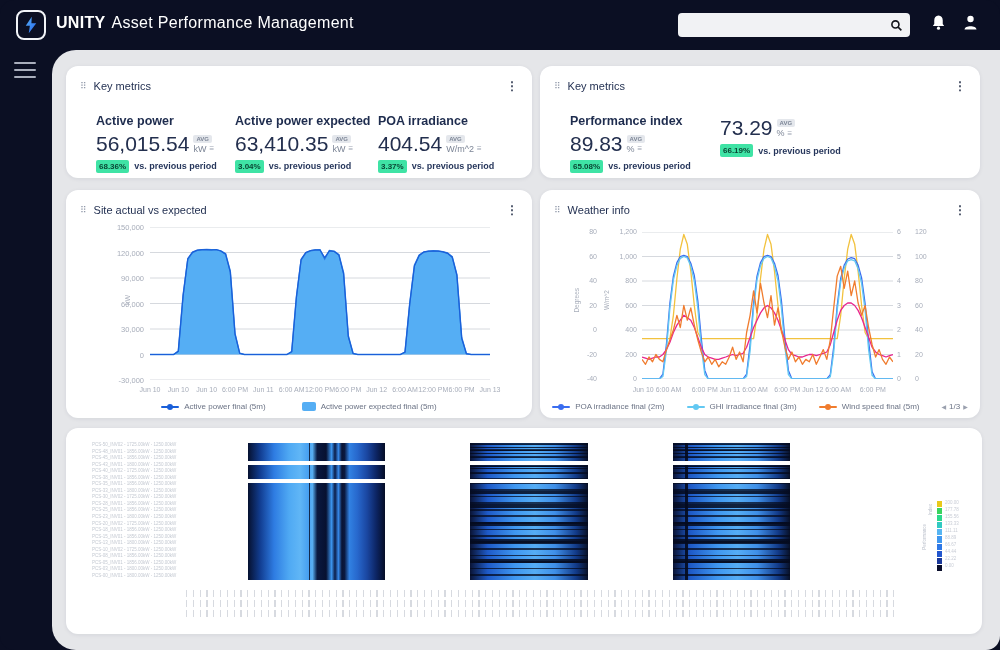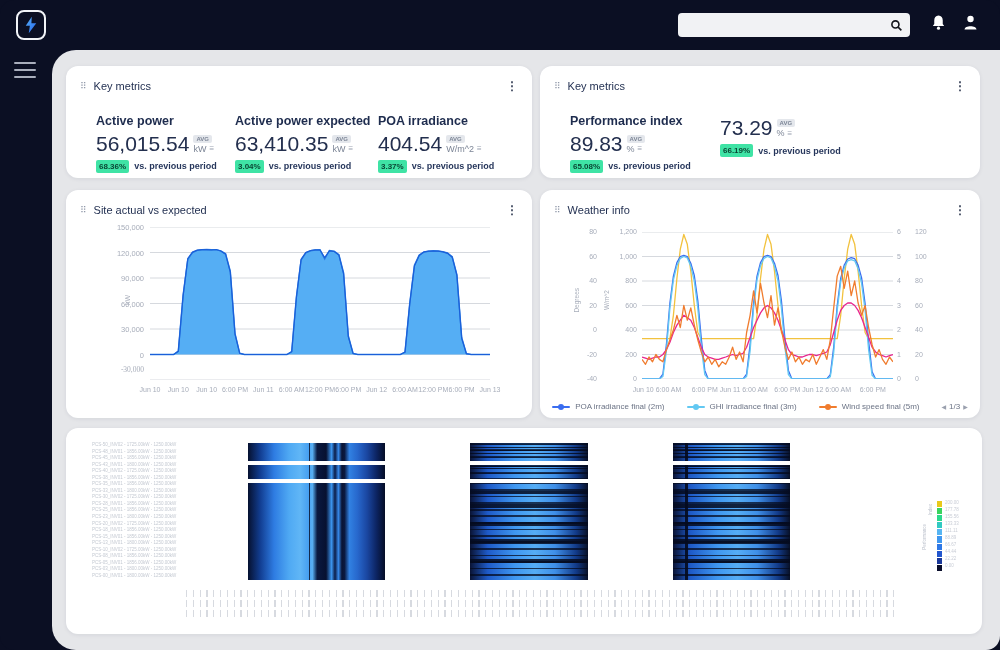--- a/index.html
+++ b/index.html
@@ -85,20 +85,21 @@
       <svg width="18" height="18" viewBox="0 0 24 24">
         <defs>
             <linearGradient id="bg1" x1="0" y1="0" x2="1" y2="1">
           <stop offset="0" stop-color="#57b2f7"></stop>
               <stop offset="1" stop-color="#2563eb"></stop>
             </linearGradient>
           </defs>
         <path d="M13 1 L5 13 L10.5 13 L9 23 L19 9.5 L12.6 9.5 Z" fill="url(#bg1)"></path>
       </svg>
     </div>
+    <div class="brand"><b>UNITY</b><span>Asset Performance Management</span></div>
     <div class="searchbox">
       <input type="text" placeholder="" style="">
       <span class="search-ic">
         <svg width="13" height="13" viewBox="0 0 24 24" fill="none" stroke="#14161c" stroke-width="3">
           <circle cx="10" cy="10" r="6.5"></circle>
             <line x1="15" y1="15" x2="21" y2="21"></line>
           </svg>
       </span>
     </div>
     <span class="hdr-ic" style="left:930px;">
@@ -232,21 +233,21 @@
         <span class="drag">⠿</span>
         <span class="card-title">Site actual vs expected</span>
         <span class="kebab">⋮</span>
       </div>
     <div class="ticklab" style="left: 30px; width: 48px; text-align: right; top: 33px;">150,000</div>
         <div class="ticklab" style="left: 30px; width: 48px; text-align: right; top: 58.5px;">120,000</div>
         <div class="ticklab" style="left: 30px; width: 48px; text-align: right; top: 84px;">90,000</div>
         <div class="ticklab" style="left: 30px; width: 48px; text-align: right; top: 109.5px;">60,000</div>
         <div class="ticklab" style="left: 30px; width: 48px; text-align: right; top: 135px;">30,000</div>
         <div class="ticklab" style="left: 30px; width: 48px; text-align: right; top: 160.5px;">0</div>
-        <div class="ticklab" style="left: 30px; width: 48px; text-align: right; top: 175px; font-family: Liberation Serif, serif;">-30,000</div>
+        <div class="ticklab" style="left: 30px; width: 48px; text-align: right; top: 186px;">-30,000</div>
         <div class="ticklab rot" style="left: 58px; top: 105px; font-size: 7px;">kW</div>
         <svg width="340" height="153" viewBox="0 0 340 153" style="position:absolute;left:84px;top:37px;">
           <line x1="0" y1="0" x2="340" y2="0" stroke="#d6d9de" stroke-width="1"></line>
           <line x1="0" y1="25.5" x2="340" y2="25.5" stroke="#d6d9de" stroke-width="1"></line>
           <line x1="0" y1="51" x2="340" y2="51" stroke="#d6d9de" stroke-width="1"></line>
           <line x1="0" y1="76.5" x2="340" y2="76.5" stroke="#d6d9de" stroke-width="1"></line>
           <line x1="0" y1="102" x2="340" y2="102" stroke="#d6d9de" stroke-width="1"></line>
           <line x1="0" y1="127.5" x2="340" y2="127.5" stroke="#d6d9de" stroke-width="1"></line>
           <line x1="0" y1="153" x2="340" y2="153" stroke="#d6d9de" stroke-width="1"></line>
           <path d="M0.0,127.5L4.7,127.5L9.4,127.5L14.2,127.5L18.9,127.5L23.6,127.5L28.3,124.1L33.1,68.0L37.8,32.3L42.5,25.5L47.2,23.4L51.9,22.7L56.7,22.5L61.4,22.8L66.1,22.6L70.8,23.8L75.6,26.8L80.3,44.2L85.0,106.3L89.7,126.2L94.4,127.5L99.2,127.5L103.9,127.5L108.6,127.5L113.3,127.5L118.1,127.5L122.8,127.5L127.5,127.5L132.2,127.5L136.9,127.5L141.7,124.5L146.4,69.7L151.1,33.1L155.8,25.9L160.6,23.8L165.3,23.0L170.0,22.8L174.7,31.9L179.4,23.4L184.2,24.2L188.9,27.6L193.6,45.9L198.3,108.8L203.1,126.5L207.8,127.5L212.5,127.5L217.2,127.5L221.9,127.5L226.7,127.5L231.4,127.5L236.1,127.5L240.8,127.5L245.6,127.5L250.3,127.5L255.0,125.0L259.7,76.5L264.4,38.3L269.2,28.1L273.9,25.1L278.6,24.2L283.3,23.8L288.1,24.0L292.8,24.6L297.5,25.9L302.2,29.7L306.9,47.6L311.7,110.5L316.4,126.6L321.1,127.5L325.8,127.5L330.6,127.5L335.3,127.5L340.0,127.5Z" fill="#55aef4" stroke="none"></path>
@@ -259,20 +260,33 @@
         <div class="ticklab" style="left: 149px; width: 40px; text-align: center; top: 196px; font-size: 7px;">6:00 PM</div>
         <div class="ticklab" style="left: 177.333px; width: 40px; text-align: center; top: 196px; font-size: 7px;">Jun 11</div>
         <div class="ticklab" style="left: 205.667px; width: 40px; text-align: center; top: 196px; font-size: 7px;">6:00 AM</div>
         <div class="ticklab" style="left: 234px; width: 40px; text-align: center; top: 196px; font-size: 7px;">12:00 PM</div>
         <div class="ticklab" style="left: 262.333px; width: 40px; text-align: center; top: 196px; font-size: 7px;">6:00 PM</div>
         <div class="ticklab" style="left: 290.667px; width: 40px; text-align: center; top: 196px; font-size: 7px;">Jun 12</div>
         <div class="ticklab" style="left: 319px; width: 40px; text-align: center; top: 196px; font-size: 7px;">6:00 AM</div>
         <div class="ticklab" style="left: 347.333px; width: 40px; text-align: center; top: 196px; font-size: 7px;">12:00 PM</div>
         <div class="ticklab" style="left: 375.667px; width: 40px; text-align: center; top: 196px; font-size: 7px;">6:00 PM</div>
         <div class="ticklab" style="left: 404px; width: 40px; text-align: center; top: 196px; font-size: 7px;">Jun 13</div>
+        <div class="legend-row" style="top: 212px;">
+          <span class="lg-item">
+            <span class="lg-linedot">
+              <span class="ln" style="background: rgb(26, 95, 217);"></span>
+              <span class="dt" style="background: rgb(26, 95, 217);"></span>
+            </span>
+            <span class="lg-text">Active power final (5m)</span>
+          </span>
+          <span class="lg-item">
+            <span class="lg-sq" style="background: rgb(85, 174, 244);"></span>
+            <span class="lg-text">Active power expected final (5m)</span>
+          </span>
+        </div>
       </div>
 
     <div class="card" style="left:488px;top:140px;width:440px;height:228px;" id="weather-card">
       <div class="card-head">
         <span class="drag">⠿</span>
         <span class="card-title">Weather info</span>
         <span class="kebab">⋮</span>
       </div>
     <div class="ticklab" style="left: 30px; width: 27px; text-align: right; top: 38px; font-size: 7px;">80</div>
         <div class="ticklab" style="left: 30px; width: 27px; text-align: right; top: 62.5px; font-size: 7px;">60</div>

